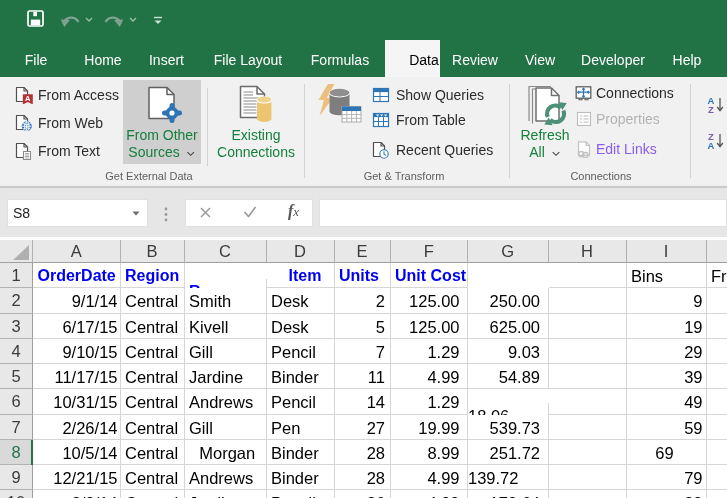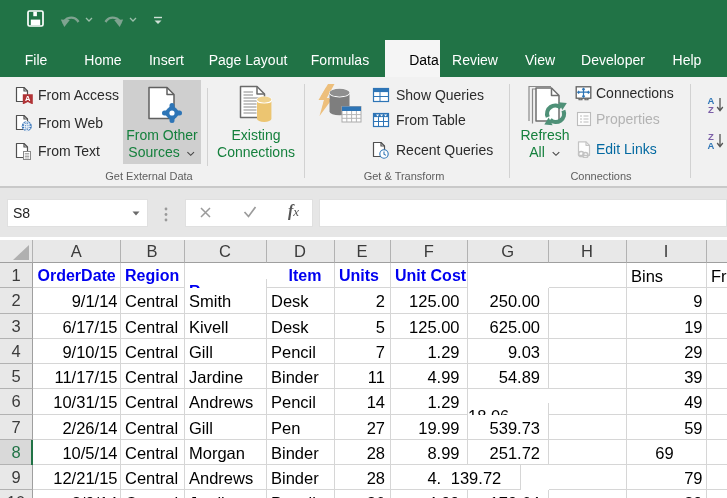--- a/index.html
+++ b/index.html
@@ -46,21 +46,21 @@
 <div class="abs" style="left:152px;top:14px;line-height:0"><svg width="12" height="12" viewBox="0 0 12 12" style="">
         <path d="M2 3.5 h8" stroke="#cfe0d6" stroke-width="1.4"></path>
         <path d="M2.5 6.5 l3.5 3.5 3.5 -3.5 z" fill="#cfe0d6"></path>
       </svg></div>
 </div>
 <div id="tabs">
 <div class="abs" style="left:384.5px;top:2px;width:55px;height:37px;background:#f5f5f5"></div>
 <div class="tab" style="left:-24px;width:120px">File</div>
 <div class="tab" style="left:43px;width:120px">Home</div>
 <div class="tab" style="left:106.5px;width:120px">Insert</div>
-<div class="tab" style="left:188px;width:120px">Page Layout</div>
+<div class="tab" style="left:188px;width:120px">File Layout</div>
 <div class="tab" style="left:280px;width:120px">Formulas</div>
 <div class="tab" style="left:415px;width:120px">Review</div>
 <div class="tab" style="left:480px;width:120px">View</div>
 <div class="tab" style="left:553px;width:120px">Developer</div>
 <div class="tab" style="left:627px;width:120px">Help</div>
 <div class="tab" style="left:364px;width:120px;color:#000000">Data</div>
 </div>
 <div id="ribbon">
 <div class="abs" style="left:15px;top:9px"><svg width="19" height="18" viewBox="0 0 19 18" style="">
         <path d="M1.5 1.5 h7.5 l3.5 3.5 v10.5 h-11 z" fill="#ffffff" stroke="#505050" stroke-width="1.2" stroke-linejoin="round"></path>
@@ -166,21 +166,21 @@
         <rect x="1.5" y="1.5" width="13" height="13" fill="#fdfdfd" stroke="#bcbcbc" stroke-width="1.1"></rect>
         <path d="M4 5 h2 M4 8 h2 M4 11 h2 M7.5 5 h5 M7.5 8 h5 M7.5 11 h5" stroke="#bcbcbc" stroke-width="1.1"></path>
       </svg></div>
 <div class="sbt" style="left:596px;top:34px;height:16px;color:#b3b3b3">Properties</div>
 <div class="abs" style="left:576px;top:64px"><svg width="17" height="17" viewBox="0 0 17 17" style="">
         <path d="M2.5 0.8 h7.5 l3.5 3.5 v10.0 h-11 z" fill="#fdfdfd" stroke="#c3c3c3" stroke-width="1.2" stroke-linejoin="round"></path>
         <path d="M10.0 0.8 v3.5 h3.5" fill="none" stroke="#c3c3c3" stroke-width="1.2" stroke-linejoin="round"></path>
         <circle cx="5.2" cy="13" r="2.6" fill="none" stroke="#c3c3c3" stroke-width="1.5"></circle>
         <circle cx="9.4" cy="14.2" r="2.6" fill="none" stroke="#c3c3c3" stroke-width="1.5"></circle>
       </svg></div>
-<div class="sbt" style="left:596px;top:64px;height:16px;color:#0369a1">Edit Links</div>
+<div class="sbt" style="left:596px;top:64px;height:16px;color:#8b5cf6">Edit Links</div>
 <div class="rlbl" style="left:601px;top:93px">Connections</div>
 <div class="vsep" style="left:690px;top:7px;height:94px"></div>
 <div class="abs" style="left:705px;top:18px"><svg width="20" height="20" viewBox="0 0 20 20" style="">
         <text x="6" y="9" font-family="Liberation Sans" font-size="9.5" font-weight="bold" fill="#2e75b6" text-anchor="middle">A</text>
         <text x="6" y="18" font-family="Liberation Sans" font-size="9.5" font-weight="bold" fill="#7b5ea7" text-anchor="middle">Z</text>
         <path d="M15 3 v12 M12.2 12 l2.8 3.6 2.8 -3.6" fill="none" stroke="#555" stroke-width="1.3"></path>
       </svg></div>
 <div class="abs" style="left:705px;top:54px"><svg width="20" height="20" viewBox="0 0 20 20" style="">
         <text x="6" y="9" font-family="Liberation Sans" font-size="9.5" font-weight="bold" fill="#7b5ea7" text-anchor="middle">Z</text>
         <text x="6" y="18" font-family="Liberation Sans" font-size="9.5" font-weight="bold" fill="#2e75b6" text-anchor="middle">A</text>
@@ -307,35 +307,35 @@
 <div class="cell " style="left:184.5px;top:174.5px;width:82.0px;height:25.25px;line-height:26.75px;padding-left:4.5px;text-align:left">Gill</div>
 <div class="cell " style="left:266.5px;top:174.5px;width:68.0px;height:25.25px;line-height:26.75px;padding-left:4.5px;text-align:left">Pen</div>
 <div class="cell " style="left:334.5px;top:174.5px;width:56.0px;height:25.25px;line-height:26.75px;padding-right:4.5px;text-align:right">27</div>
 <div class="cell " style="left:390.5px;top:174.5px;width:77.5px;height:25.25px;line-height:26.75px;padding-right:7.5px;text-align:right">19.99</div>
 <div class="cell " style="left:468px;top:174.5px;width:80.5px;height:25.25px;line-height:26.75px;padding-right:7.5px;text-align:right">539.73</div>
 <div class="cell " style="left:548.5px;top:174.5px;width:78.0px;height:25.25px;line-height:26.75px;padding-left:4.5px;text-align:left"></div>
 <div class="cell " style="left:626.5px;top:174.5px;width:80.0px;height:25.25px;line-height:26.75px;padding-right:3px;text-align:right">59</div>
 <div class="cell " style="left:706.5px;top:174.5px;width:20.5px;height:25.25px;line-height:26.75px;padding-left:4.5px;text-align:left;overflow:visible;border-right:none"></div>
 <div class="cell " style="left:33px;top:199.75px;width:87.5px;height:25.25px;line-height:26.75px;padding-right:2px;text-align:right">10/5/14</div>
 <div class="cell " style="left:120.5px;top:199.75px;width:64.0px;height:25.25px;line-height:26.75px;padding-left:4.5px;text-align:left">Central</div>
-<div class="cell " style="left:184.5px;top:199.75px;width:82.0px;height:25.25px;line-height:26.75px;padding-left:4.5px;text-align:left">Morgan</div>
+<div class="cell " style="left:184.5px;top:199.75px;width:82.0px;height:25.25px;line-height:26.75px;padding-left:4.5px;text-align:center">Morgan</div>
 <div class="cell " style="left:266.5px;top:199.75px;width:68.0px;height:25.25px;line-height:26.75px;padding-left:4.5px;text-align:left">Binder</div>
 <div class="cell " style="left:334.5px;top:199.75px;width:56.0px;height:25.25px;line-height:26.75px;padding-right:4.5px;text-align:right">28</div>
 <div class="cell " style="left:390.5px;top:199.75px;width:77.5px;height:25.25px;line-height:26.75px;padding-right:7.5px;text-align:right">8.99</div>
 <div class="cell " style="left:468px;top:199.75px;width:80.5px;height:25.25px;line-height:26.75px;padding-right:7.5px;text-align:right">251.72</div>
 <div class="cell " style="left:548.5px;top:199.75px;width:78.0px;height:25.25px;line-height:26.75px;padding-left:4.5px;text-align:left"></div>
 <div class="cell " style="left:626.5px;top:199.75px;width:80.0px;height:25.25px;line-height:26.75px;padding-right:3px;text-align:center">69</div>
 <div class="cell " style="left:706.5px;top:199.75px;width:20.5px;height:25.25px;line-height:26.75px;padding-left:4.5px;text-align:left;overflow:visible;border-right:none"></div>
 <div class="cell " style="left:33px;top:225.0px;width:87.5px;height:25.25px;line-height:26.75px;padding-right:2px;text-align:right">12/21/15</div>
 <div class="cell " style="left:120.5px;top:225.0px;width:64.0px;height:25.25px;line-height:26.75px;padding-left:4.5px;text-align:left">Central</div>
 <div class="cell " style="left:184.5px;top:225.0px;width:82.0px;height:25.25px;line-height:26.75px;padding-left:4.5px;text-align:left">Andrews</div>
 <div class="cell " style="left:266.5px;top:225.0px;width:68.0px;height:25.25px;line-height:26.75px;padding-left:4.5px;text-align:left">Binder</div>
 <div class="cell " style="left:334.5px;top:225.0px;width:56.0px;height:25.25px;line-height:26.75px;padding-right:4.5px;text-align:right">28</div>
 <div class="cell " style="left:390.5px;top:225.0px;width:77.5px;height:25.25px;line-height:26.75px;padding-right:7.5px;text-align:right">4.99</div>
-<div class="cell " style="left:440px;top:225.0px;width:80.5px;height:25.25px;line-height:26.75px;padding-right:7.5px;text-align:center">139.72</div>
+<div class="cell " style="left:468px;top:225.0px;width:80.5px;height:25.25px;line-height:26.75px;padding-right:7.5px;text-align:left">139.72</div>
 <div class="cell " style="left:548.5px;top:225.0px;width:78.0px;height:25.25px;line-height:26.75px;padding-left:4.5px;text-align:left"></div>
 <div class="cell " style="left:626.5px;top:225.0px;width:80.0px;height:25.25px;line-height:26.75px;padding-right:3px;text-align:right">79</div>
 <div class="cell " style="left:706.5px;top:225.0px;width:20.5px;height:25.25px;line-height:26.75px;padding-left:4.5px;text-align:left;overflow:visible;border-right:none"></div>
 <div class="cell " style="left:33px;top:250.25px;width:87.5px;height:25.25px;line-height:26.75px;padding-right:2px;text-align:right">2/9/14</div>
 <div class="cell " style="left:120.5px;top:250.25px;width:64.0px;height:25.25px;line-height:26.75px;padding-left:4.5px;text-align:left">Central</div>
 <div class="cell " style="left:184.5px;top:250.25px;width:82.0px;height:25.25px;line-height:26.75px;padding-left:4.5px;text-align:left">Jardine</div>
 <div class="cell " style="left:266.5px;top:250.25px;width:68.0px;height:25.25px;line-height:26.75px;padding-left:4.5px;text-align:left">Pencil</div>
 <div class="cell " style="left:334.5px;top:250.25px;width:56.0px;height:25.25px;line-height:26.75px;padding-right:4.5px;text-align:right">36</div>
 <div class="cell " style="left:390.5px;top:250.25px;width:77.5px;height:25.25px;line-height:26.75px;padding-right:7.5px;text-align:right">4.99</div>
 <div class="cell " style="left:468px;top:250.25px;width:80.5px;height:25.25px;line-height:26.75px;padding-right:7.5px;text-align:right">179.64</div>

